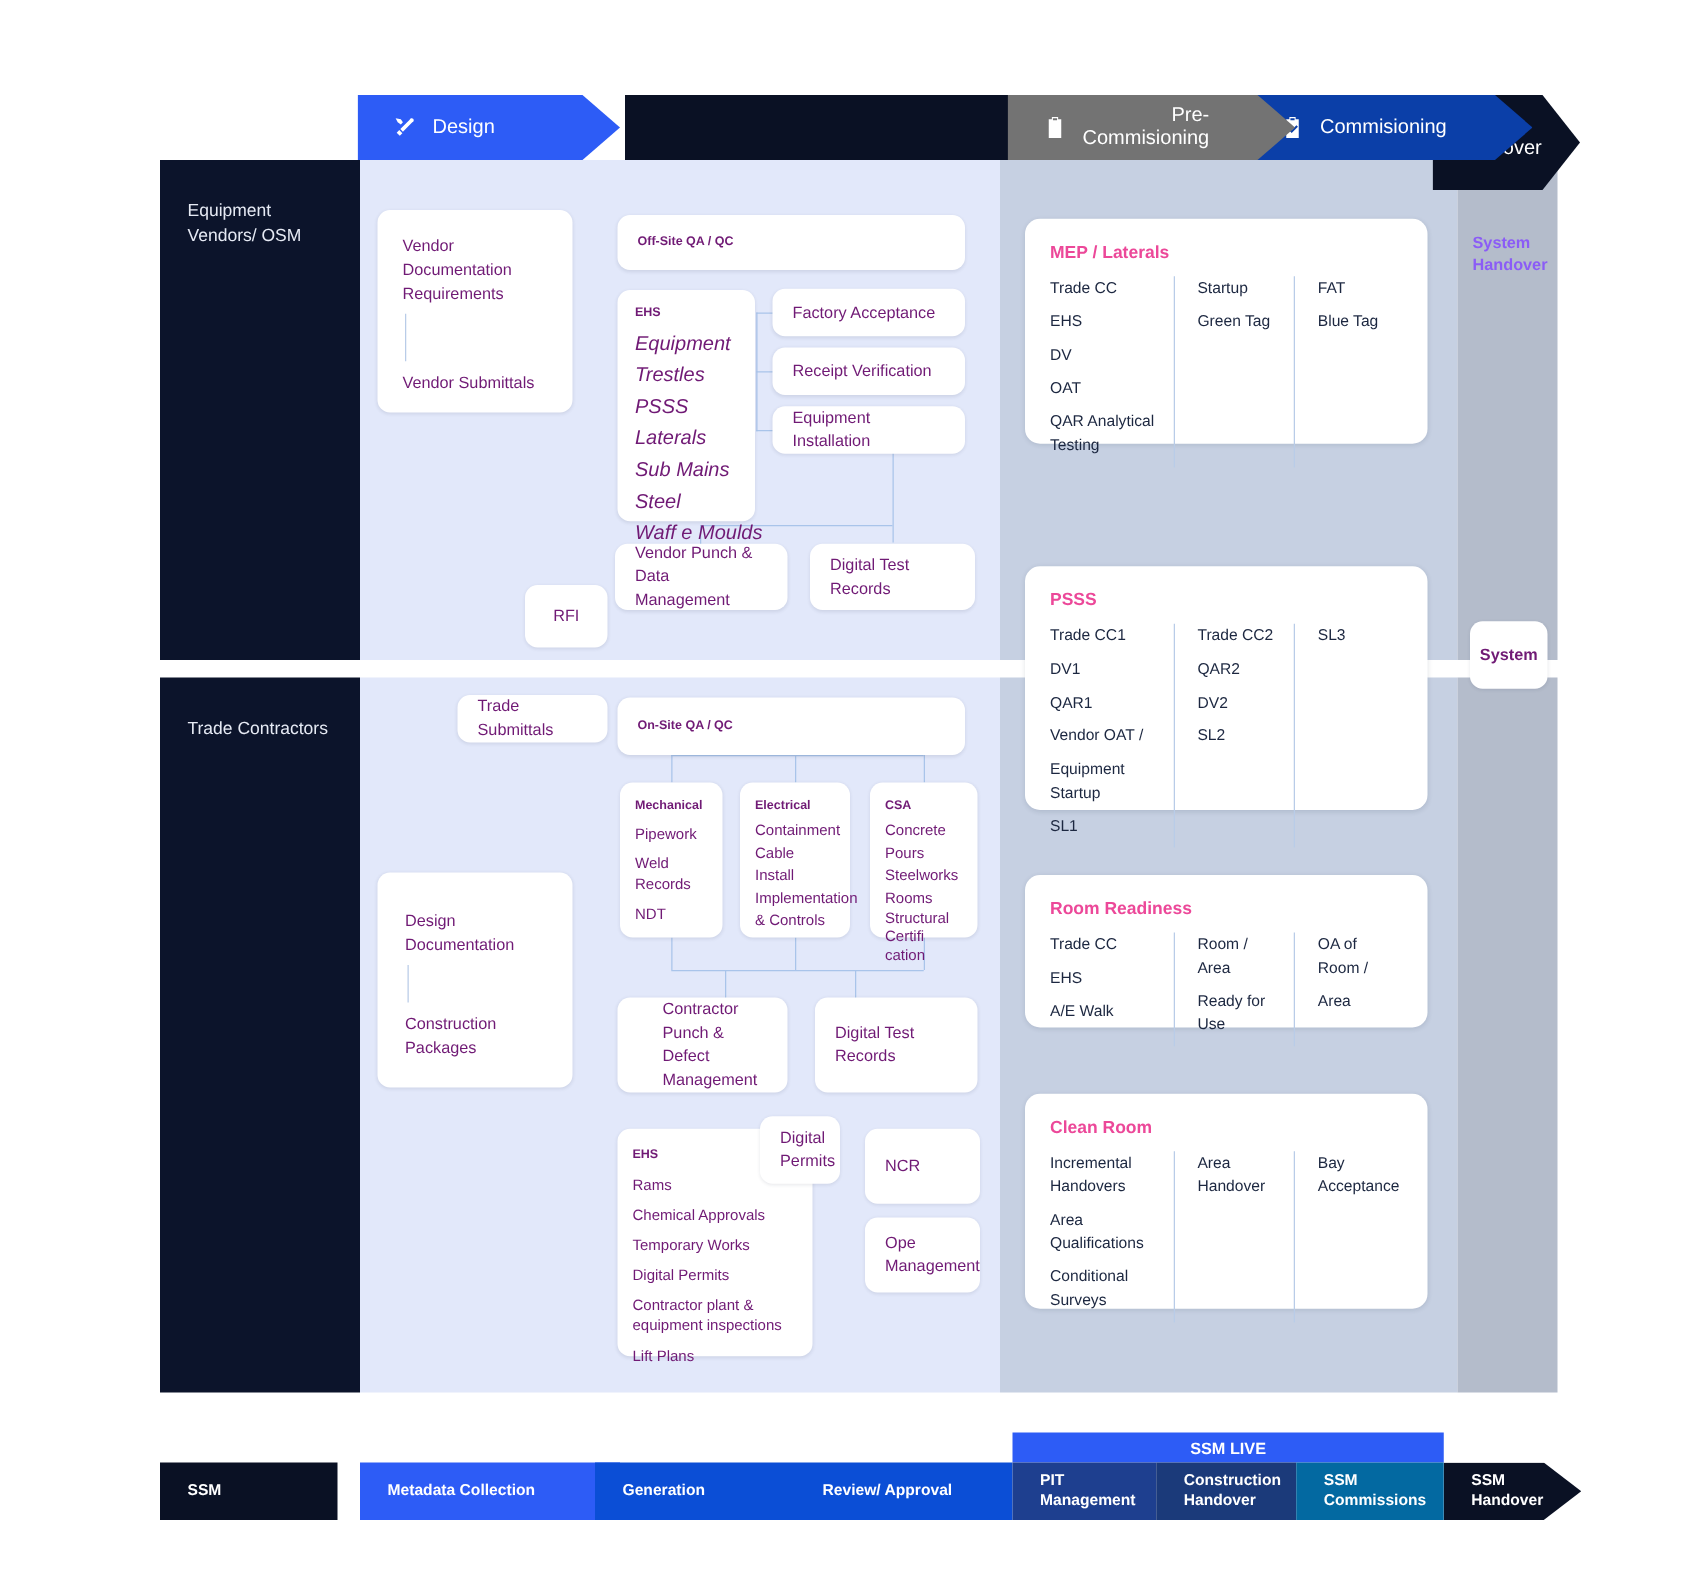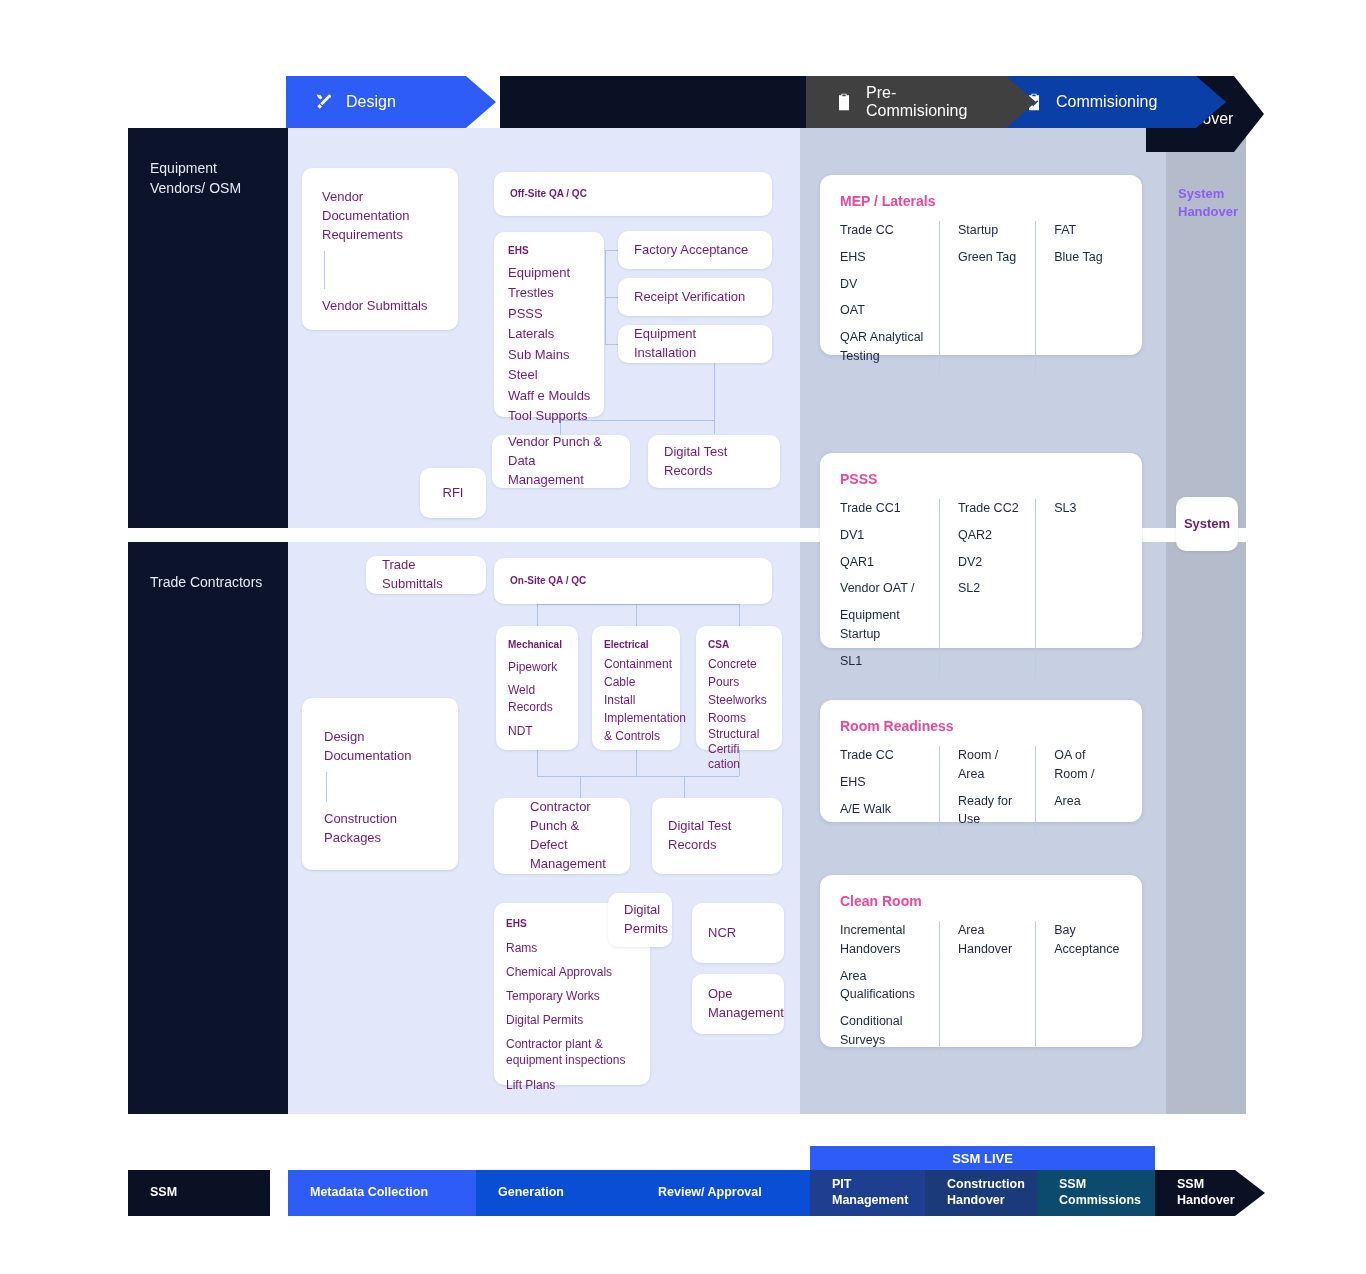--- a/index.html
+++ b/index.html
@@ -15,22 +15,22 @@
   .phase {
     position: absolute; height: 52px; top: 76px;
     display: flex; align-items: center; gap: 12px;
     color: #ffffff; font-size: 16px; padding-left: 28px;
   }
   .phase .plabel { line-height: 1.15; }
   .ph-design       { left: 286px; width: 210px; background: #2D5CF6;
                      clip-path: polygon(0 0, 180px 0, 210px 50%, 180px 100%, 0 100%); z-index: 6; }
   .ph-construction { left: 476px; width: 360px; background: #0B4ED6;
                      clip-path: polygon(0 0, 330px 0, 360px 50%, 330px 100%, 0 100%); z-index: 5; }
-  .ph-precom       { left: 806px; width: 230px; background: #404040;
-                     clip-path: polygon(0 0, 200px 0, 230px 50%, 200px 100%, 0 100%); z-index: 4; }
+  .ph-precom       { left: 806px; width: 230px; background: #737373;
+                     clip-path: polygon(0 0, 200px 0, 230px 50%, 200px 100%, 0 100%); z-index: 4; text-align: right; }
   .ph-commissioning{ left: 996px; width: 230px; background: #0B3FA8;
                      clip-path: polygon(0 0, 200px 0, 230px 50%, 200px 100%, 0 100%); z-index: 3; }
   .ph-handover     { left: 1146px; width: 118px; top: 76px; height: 76px; background: #0A1124;
                      clip-path: polygon(0 0, 88px 0, 118px 50%, 88px 100%, 0 100%);
                      z-index: 2; align-items: flex-end; padding-bottom: 6px; padding-left: 20px;
                      flex-direction: column; }
   .ph-handover .plabel { align-self: flex-start; }
   .dark-band { position: absolute; left: 500px; top: 76px; width: 700px; height: 52px;
                background: #0A1124; z-index: 1; }
 
@@ -158,21 +158,21 @@
     <div class="divider-v" style="height:38px;"></div>
     <div>Vendor Submittals</div>
   </div>
 
   <div class="card center" style="left:494px; top:172px; width:278px; height:44px;">
     <span class="ttl">Off-Site QA / QC</span>
   </div>
 
   <div class="card" style="left:494px; top:232px; width:110px; height:185px; padding:12px 14px;">
     <div class="ttl" style="margin-bottom:4px;">EHS</div>
-    <ul style="font-size:13px; line-height:1.58;">
+    <ul style="font-size:16px; line-height:1.58;font-style:italic;">
       <li><span>Equipment</span></li>
       <li><span>Trestles</span></li>
       <li><span>PSSS</span></li>
       <li><span>Laterals</span></li>
       <li><span>Sub Mains</span></li>
       <li><span>Steel</span></li>
       <li><span>Waff e Moulds</span></li>
       <li><span>Tool Supports</span></li>
     </ul>
   </div>
@@ -371,21 +371,21 @@
   </div>
   <div class="sseg" style="left:636px; top:1170px; width:174px; background:#0B4ED6;">
     <span>Review/ Approval</span>
   </div>
   <div class="sseg" style="left:810px; top:1170px; width:115px; background:#1E3F8F;">
     <span>PIT Management</span>
   </div>
   <div class="sseg" style="left:925px; top:1170px; width:112px; background:#1B3A7A;">
     <span>Construction Handover</span>
   </div>
-  <div class="sseg" style="left:1037px; top:1170px; width:118px; background:#0c4a6e;">
+  <div class="sseg" style="left:1037px; top:1170px; width:118px; background:#0369a1;">
     <span>SSM Commissions</span>
   </div>
   <div class="sseg" style="left:1155px; top:1170px; width:110px; background:#0A1124;
               clip-path: polygon(0 0, 80px 0, 110px 50%, 80px 100%, 0 100%);">
     <span>SSM Handover</span>
   </div>
 
 </div>
 
 </body></html>

